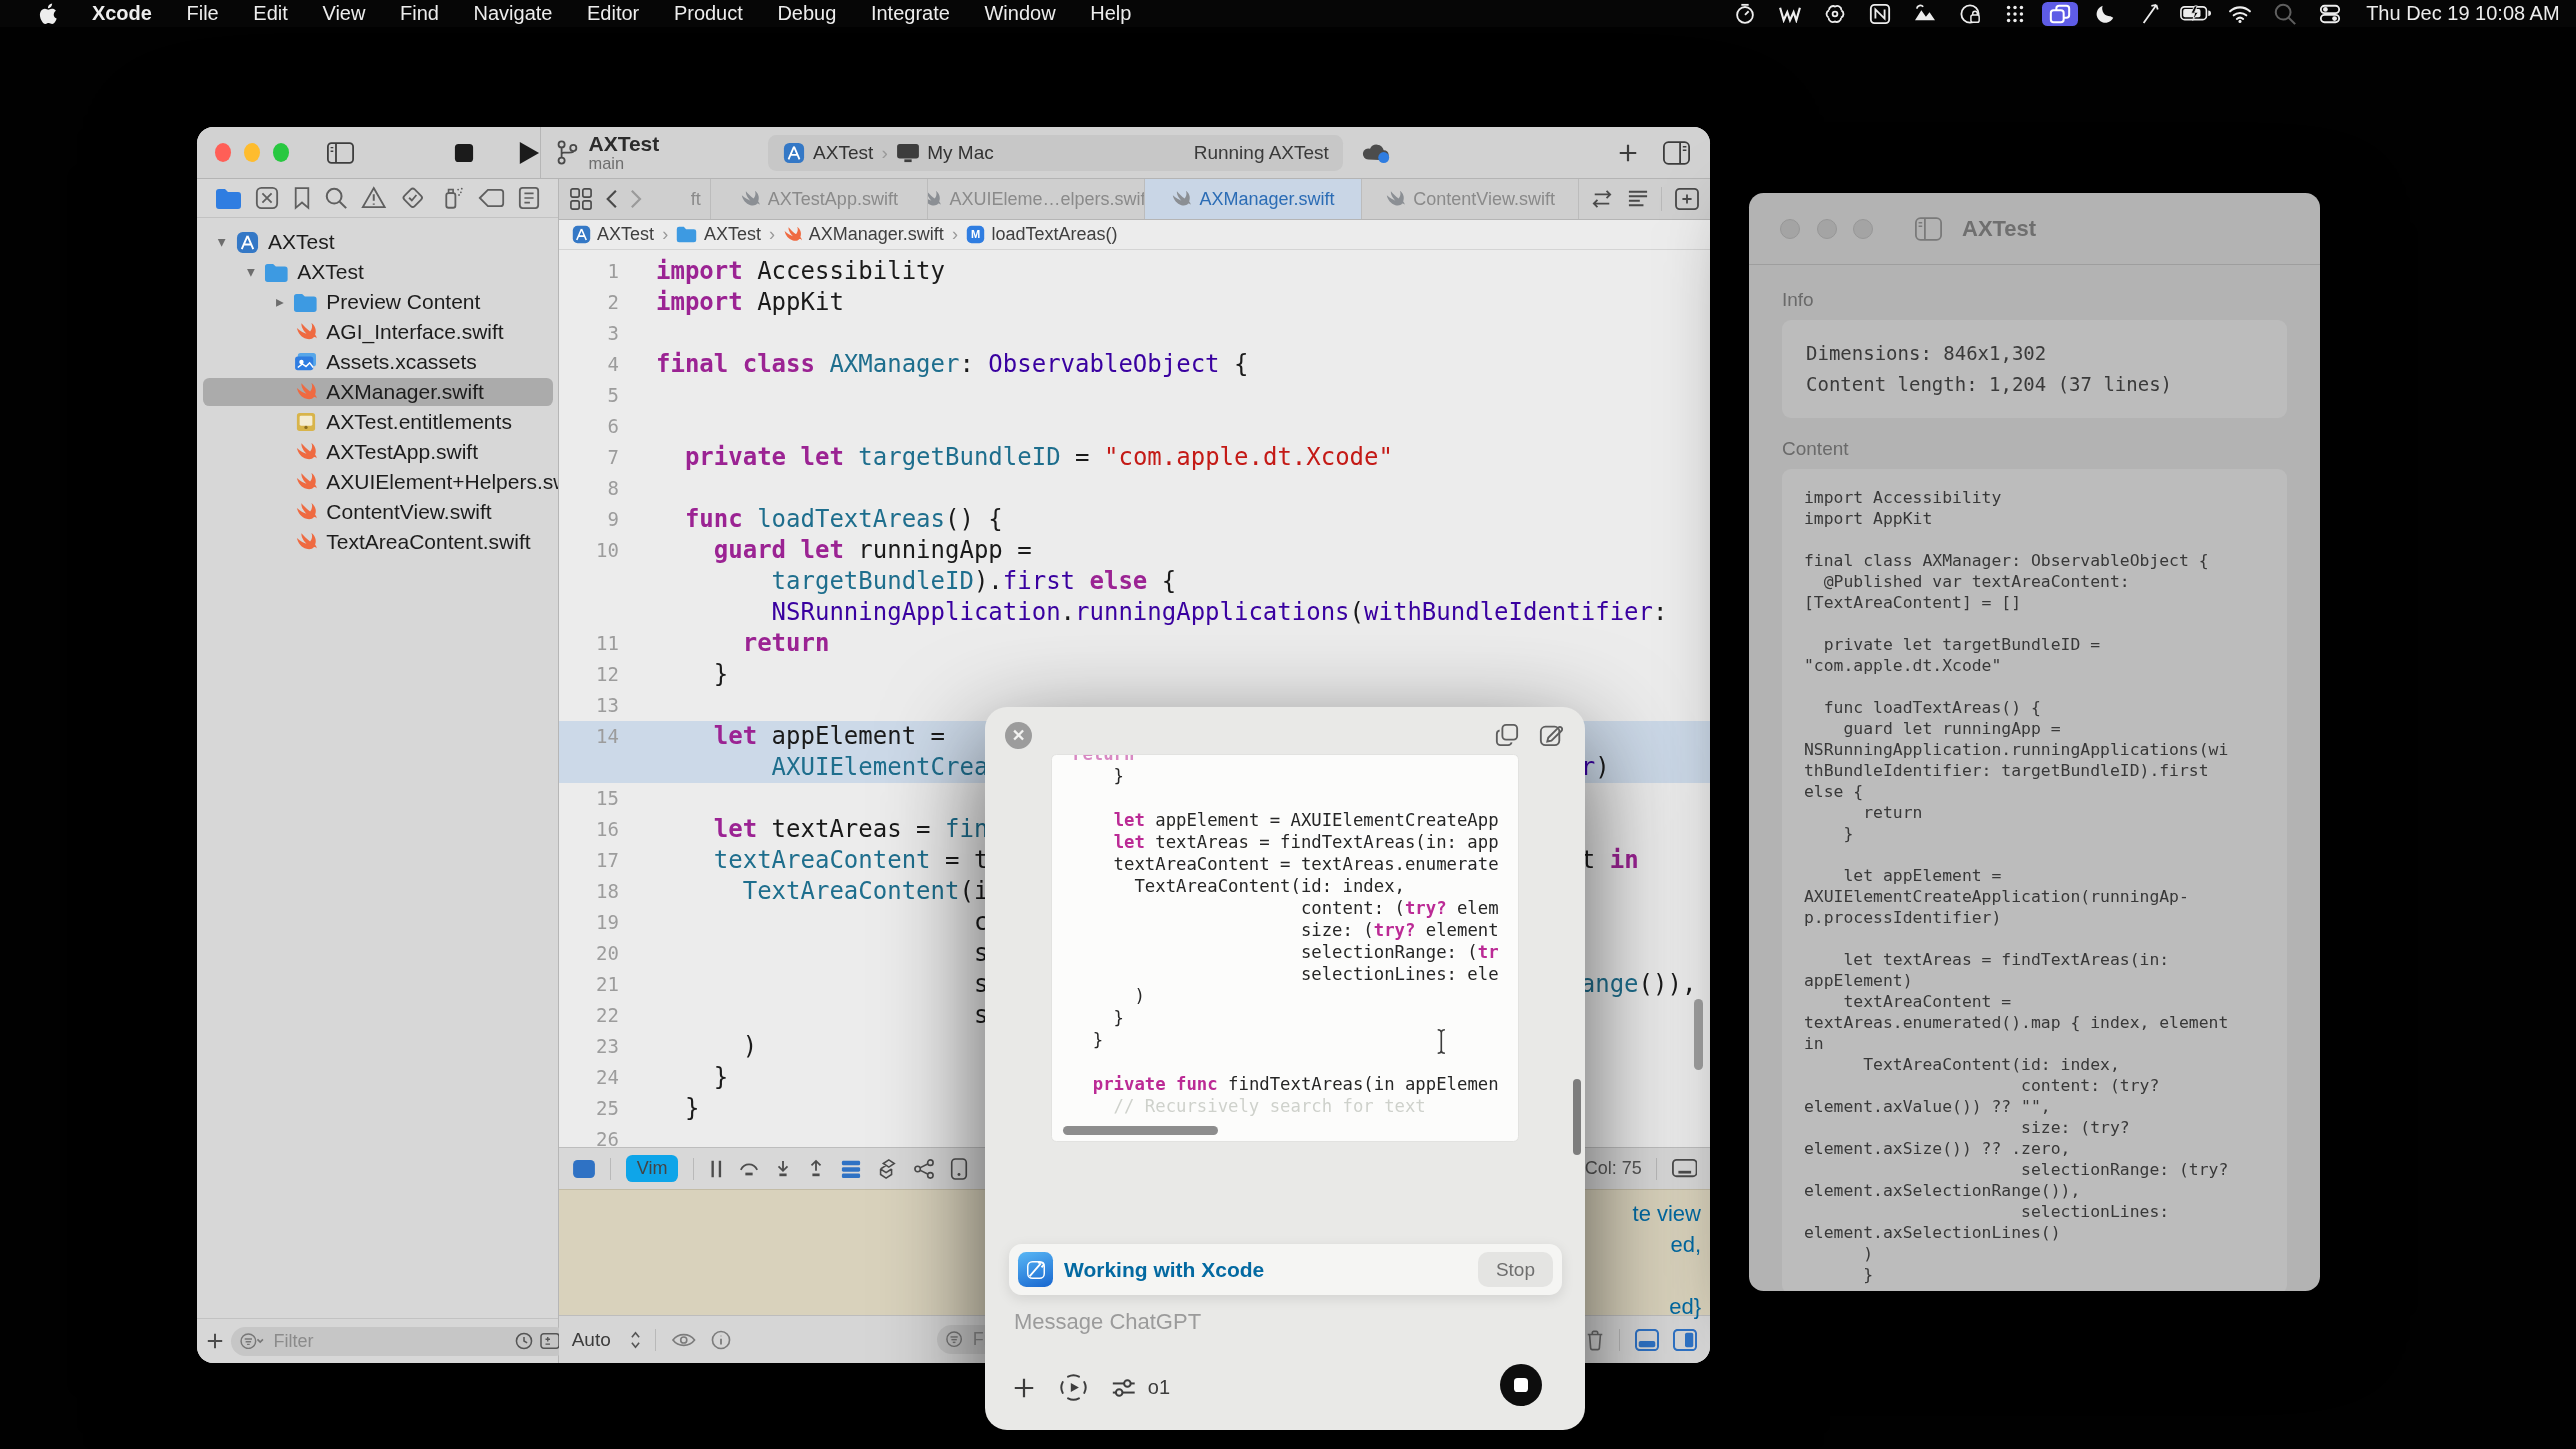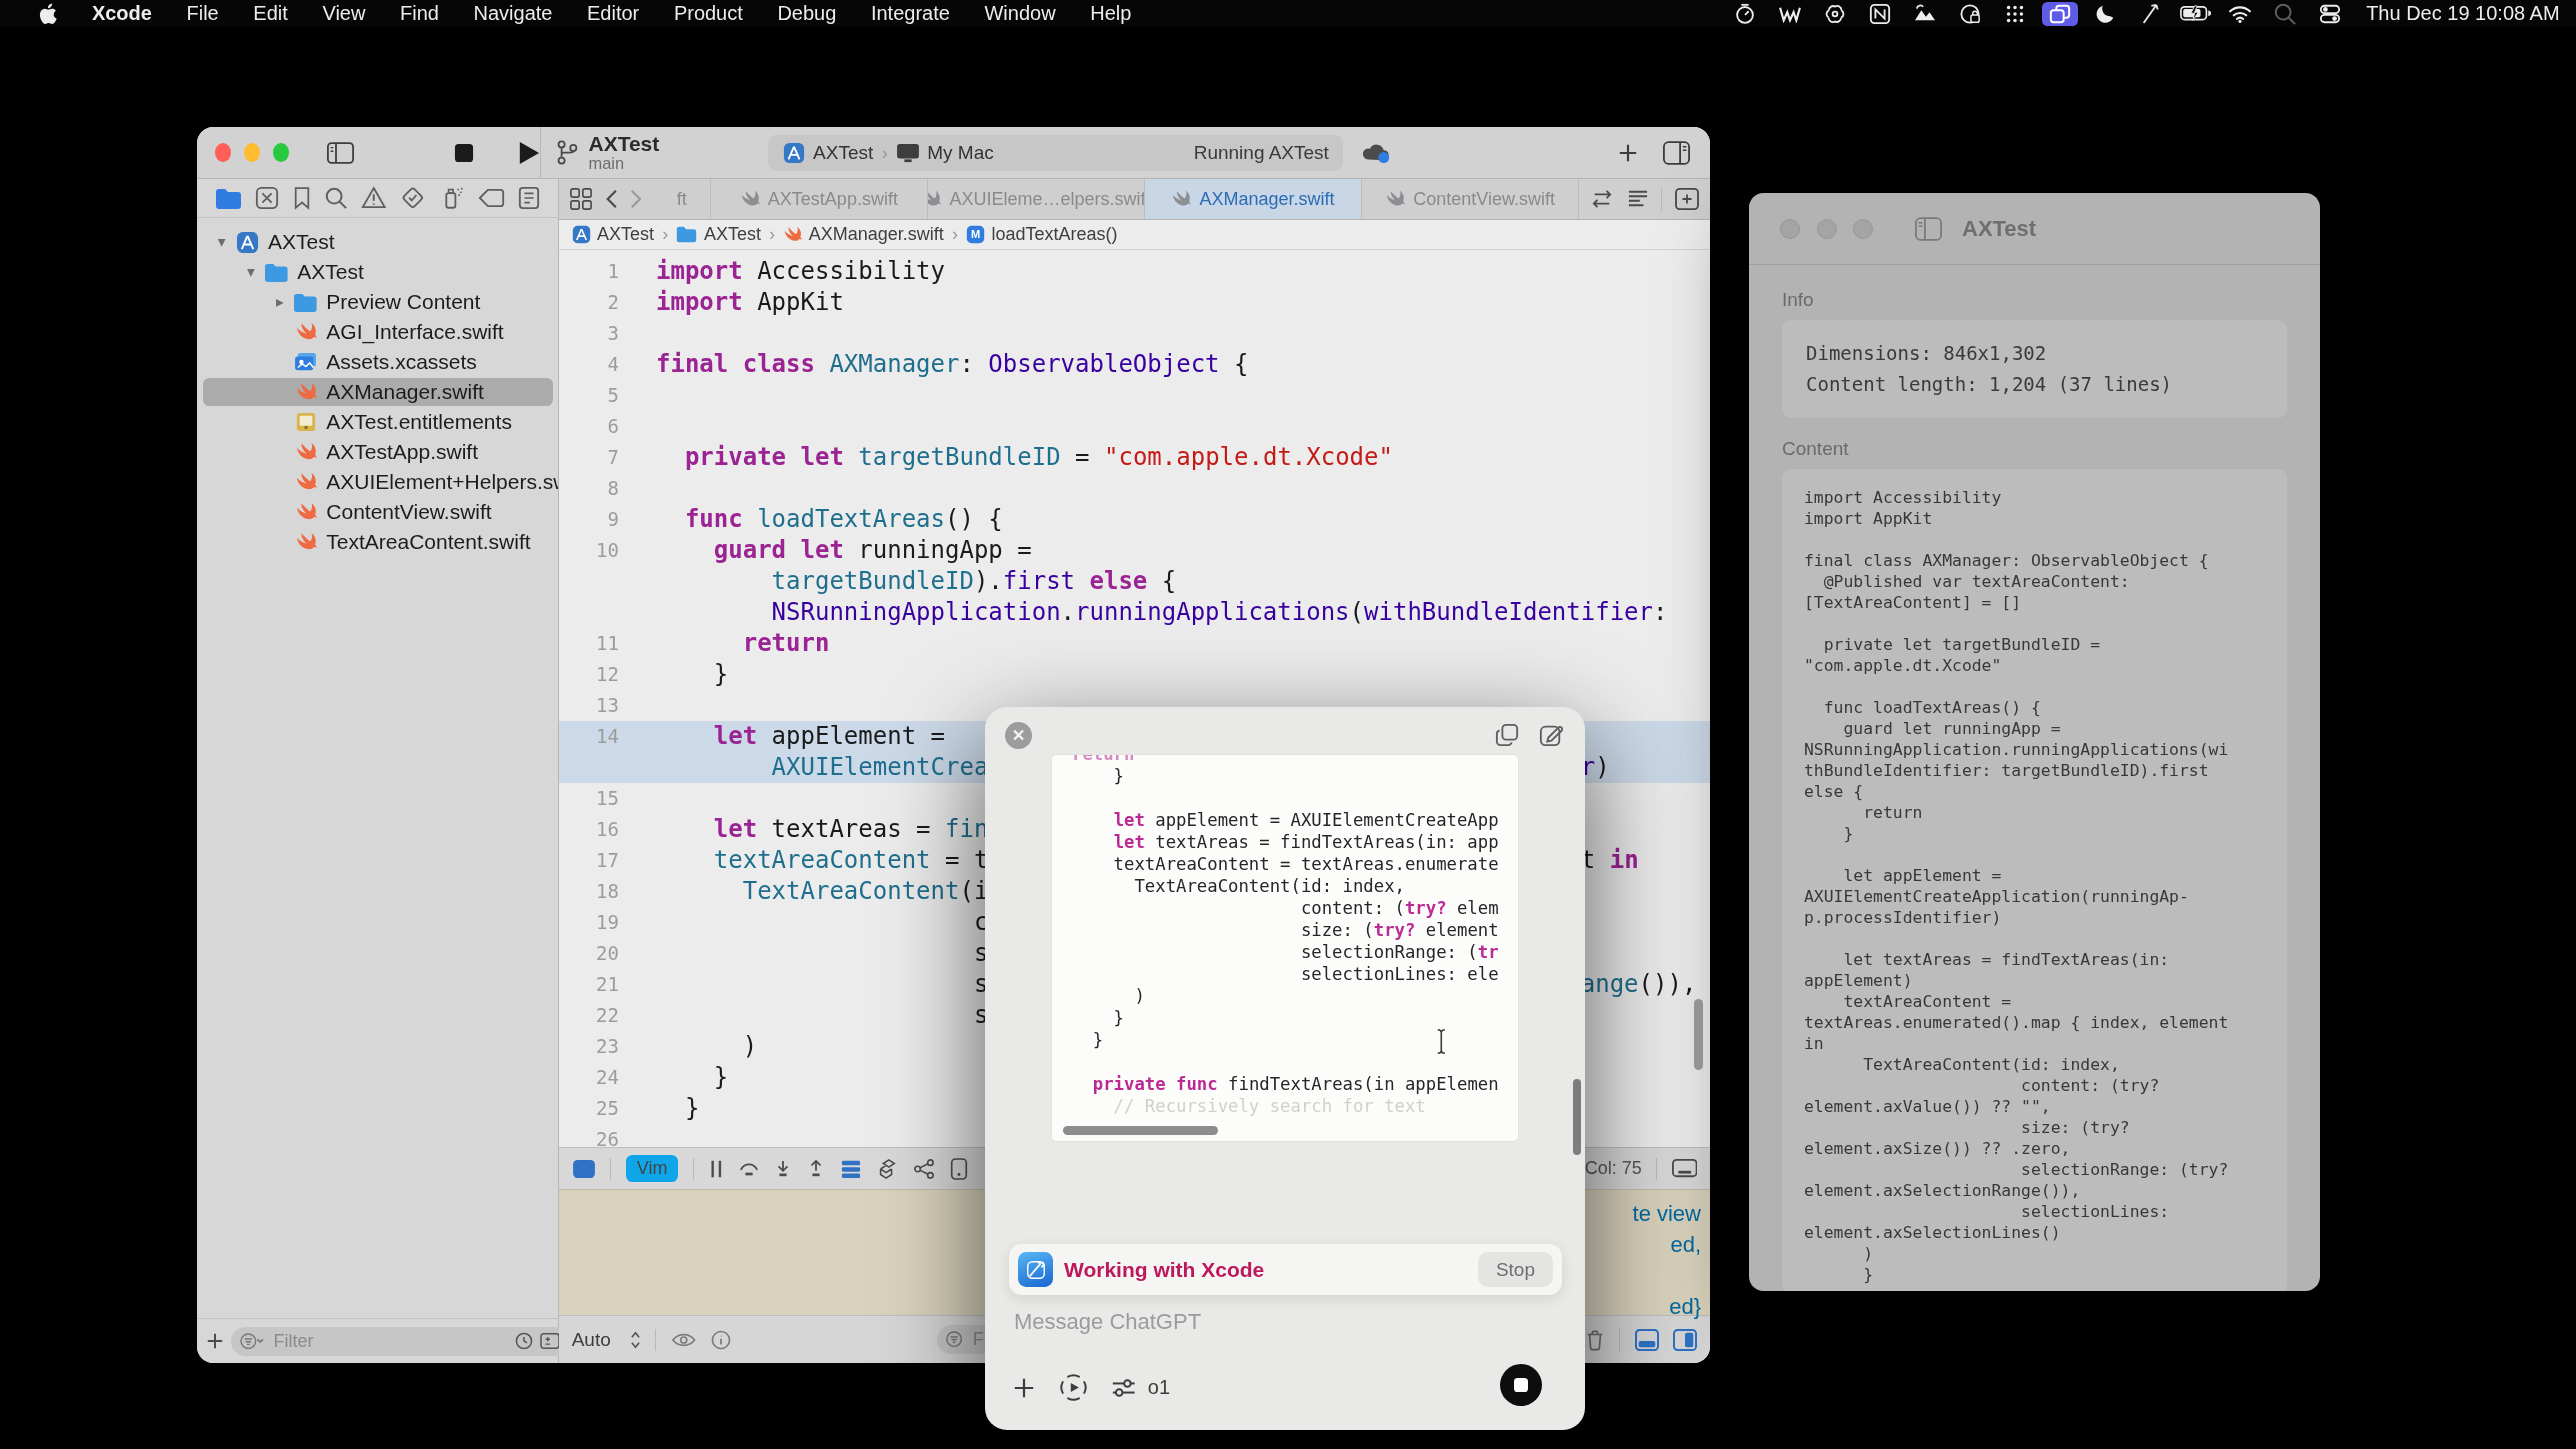--- a/index.html
+++ b/index.html
@@ -43,21 +43,21 @@
   .tree-icn{width:27px;height:22px;display:flex;align-items:center;justify-content:center;flex:none;margin-right:7.3px;}
   #nav-filterbar{height:44px;flex:none;display:flex;align-items:center;padding:0 9px;gap:7.3px;border-top:0.9px solid #c2c2c2;}
   .filter-field{flex:1;height:29px;background:#c6c6c6;border-radius:14.6px;display:flex;align-items:center;padding:0 9px;gap:7.3px;}
   .filter-field input{flex:1;border:none;background:transparent;outline:none;font-size:18px;color:#333;font-family:"Liberation Sans",sans-serif;}
   .filter-field input::placeholder{color:#8b8b8b;}
   
   #editor-col{flex:1;display:flex;flex-direction:column;min-width:0;}
   #tabbar{height:40px;background:#cfcfcf;border-bottom:0.9px solid #b5b5b5;display:flex;align-items:stretch;flex:none;}
   .tab{display:flex;align-items:center;justify-content:center;gap:8.2px;font-size:18px;color:#8a8a8a;
        border-right:0.9px solid #bcbcbc;padding:0 9px;flex:1;min-width:0;white-space:nowrap;overflow:hidden;}
-  .tab.partial{flex:0 0 38px;}
+  .tab.partial{flex:0 0 38px;justify-content:flex-end;}
   .tab.active{background:#c9d6e6;color:#2b6cb5;}
   #tab-left,#tab-right{display:flex;align-items:center;gap:12.7px;padding:0 11px;flex:none;color:#4a4a4a;}
   #breadcrumb{height:29px;background:#ececec;border-bottom:0.9px solid #d4d4d4;display:flex;align-items:center;
               padding-left:12.7px;font-size:18px;color:#3f3f3f;gap:8.2px;flex:none;}
   .bc-sep{color:#999;}
   .bc-item{display:flex;align-items:center;gap:6.4px;}
   #code-area{flex:1;background:#ececec;position:relative;overflow:hidden;padding-top:5.5px;}
   .crow{height:31px;display:flex;align-items:center;}
   .crow.hl{background:#ccd9e8;}
   .gut{width:60px;flex:none;text-align:right;font-size:19px;color:#9c9c9c;font-family:"DejaVu Sans Mono",monospace;}
@@ -84,21 +84,21 @@
             border-radius:5.5px;overflow:hidden;}
   #cg-code{padding-left:20px;margin-top:-12px;}
   .cgrow{height:22px;white-space:pre;font-size:17.3px;font-family:"DejaVu Sans Mono",monospace;line-height:22px;}
   .cgrow.fade{opacity:.55;}
   .ck-kw{color:#bb2a95;font-weight:600}.ck-pl{color:#262626}.ck-cm{color:#a9aea5}
   #cg-hscroll{position:absolute;left:11px;bottom:6.4px;width:155px;height:8.2px;border-radius:4.6px;background:#8d8d8d;}
   #cg-vscroll{position:absolute;right:3.6px;top:372px;width:8.2px;height:76px;border-radius:4.6px;background:#7d7d7d;}
   #cg-ibeam{position:absolute;left:382px;top:273px;color:#3c3c3c;}
   #working-card{position:absolute;left:24px;top:537px;width:553px;height:51px;background:#f5f5f3;border-radius:12.7px;
                 box-shadow:0 3.6px 12.7px rgba(0,0,0,.10);display:flex;align-items:center;padding:0 9px;box-sizing:border-box;}
-  #working-title{font-size:21px;font-weight:700;color:#be185d;margin-left:11px;}
+  #working-title{font-size:21px;font-weight:700;color:#0369a1;margin-left:11px;}
   #stop-btn{margin-left:auto;background:#e4e4e2;border-radius:10px;padding:6.4px 18px;font-size:19px;color:#6e6e6e;}
   #cg-input{position:absolute;left:27px;top:601px;width:510px;border:none;background:transparent;outline:none;
             font-size:22px;color:#3c3c3c;font-family:"Liberation Sans",sans-serif;}
   #cg-input::placeholder{color:#9b9b9b;}
   #cg-bottom{position:absolute;left:27px;bottom:29px;display:flex;align-items:center;gap:24px;color:#3d3d3d;}
   #model-label{font-size:20px;color:#3d3d3d;margin-left:-12.7px;}
   #send-stop{position:absolute;right:43px;bottom:24px;width:42px;height:42px;border-radius:50%;background:#0d0d0d;
              display:flex;align-items:center;justify-content:center;}
   #send-stop .sq{width:14.6px;height:14.6px;border-radius:3.6px;background:#fff;}
   #xcode-badge{width:35px;height:35px;border-radius:8.2px;background:linear-gradient(160deg,#59b7f5,#1766cf);

